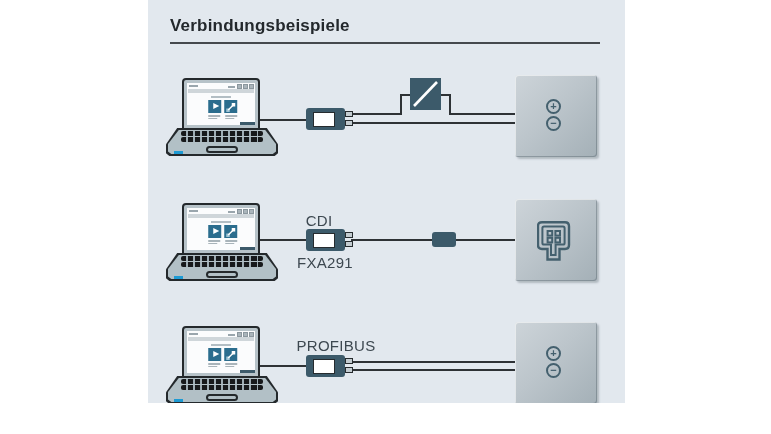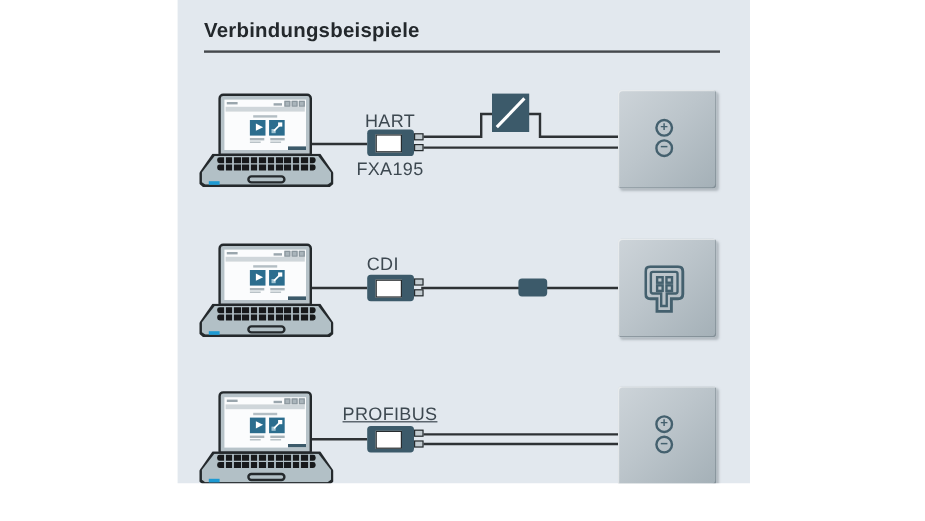--- a/index.html
+++ b/index.html
@@ -230,42 +230,41 @@
           <div class="caption">
               <i></i>
               <i></i>
             </div>
         </div>
         <div class="taskbar"></div>
       </div>
     </div>
   </div>
 
-  <div class="conn-label" style="left:255px;top:93px;">HART</div>
   <div class="modem" style="left:306px;top:108px;">
     <div class="modem-window"></div>
     <div class="prong p1"></div>
     <div class="prong p2"></div>
   </div>
-  <div class="conn-label" style="left:255px;top:133px;">FXA195</div>
   <div class="barrier">
     <svg width="31" height="32">
         <path d="M4,28 L27,4" stroke="#ffffff" stroke-width="2.6"></path>
       </svg>
   </div>
 
   <div class="conn-label" style="left:249px;top:212px;">CDI</div>
   <div class="modem" style="left:306px;top:229px;">
     <div class="modem-window"></div>
     <div class="prong p1"></div>
     <div class="prong p2"></div>
   </div>
+  <div class="conn-label" style="left:255px;top:254px;">FXA291</div>
   <div class="inline-conn"></div>
 
-  <div class="conn-label" style="left:255px;top:337px;text-decoration:underline;">PROFIBUS</div>
+  <div class="conn-label" style="left:266px;top:337px;">PROFIBUS</div>
   <div class="modem" style="left:306px;top:355px;">
     <div class="modem-window"></div>
     <div class="prong p1"></div>
     <div class="prong p2"></div>
   </div>
 
   <div class="device" style="top:75px;">
     <div class="terminal t-plus">+</div>
     <div class="terminal t-minus">−</div>
   </div>

